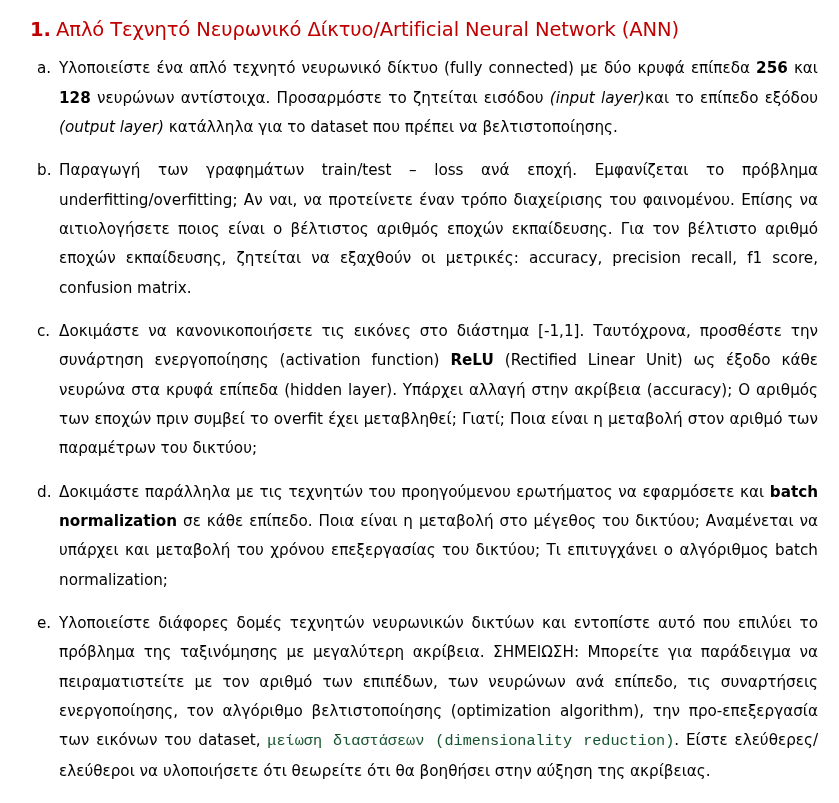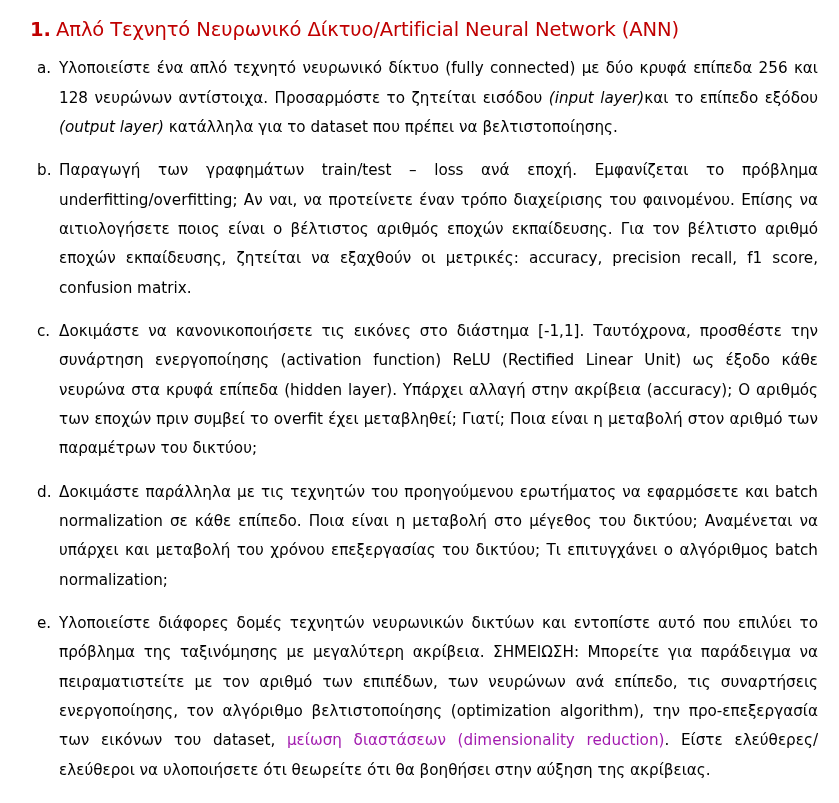--- a/index.html
+++ b/index.html
@@ -65,23 +65,23 @@
   }
   .item-body {
     flex: 1 1 auto;
     font-size: 15.2px;
     line-height: 1.93;
     text-align: justify;
     text-justify: inter-word;
     color: #000000;
     hyphens: none;
   }
-  .item-body b { font-weight: normal; }
+  .item-body b { font-weight: bold; }
   .item-body i { font-style: italic; }
-  .red { color: #a21caf; }
+  .red { color: #14532d; font-family: Liberation Mono, monospace; }
 </style>
 </head>
 <body>
 
 <div class="page">
 
   <div class="heading-row">
     <span class="heading-num">1.</span>
     <span class="heading-text">Απλό Τεχνητό Νευρωνικό Δίκτυο/Artificial Neural Network (ANN)</span>
   </div>

